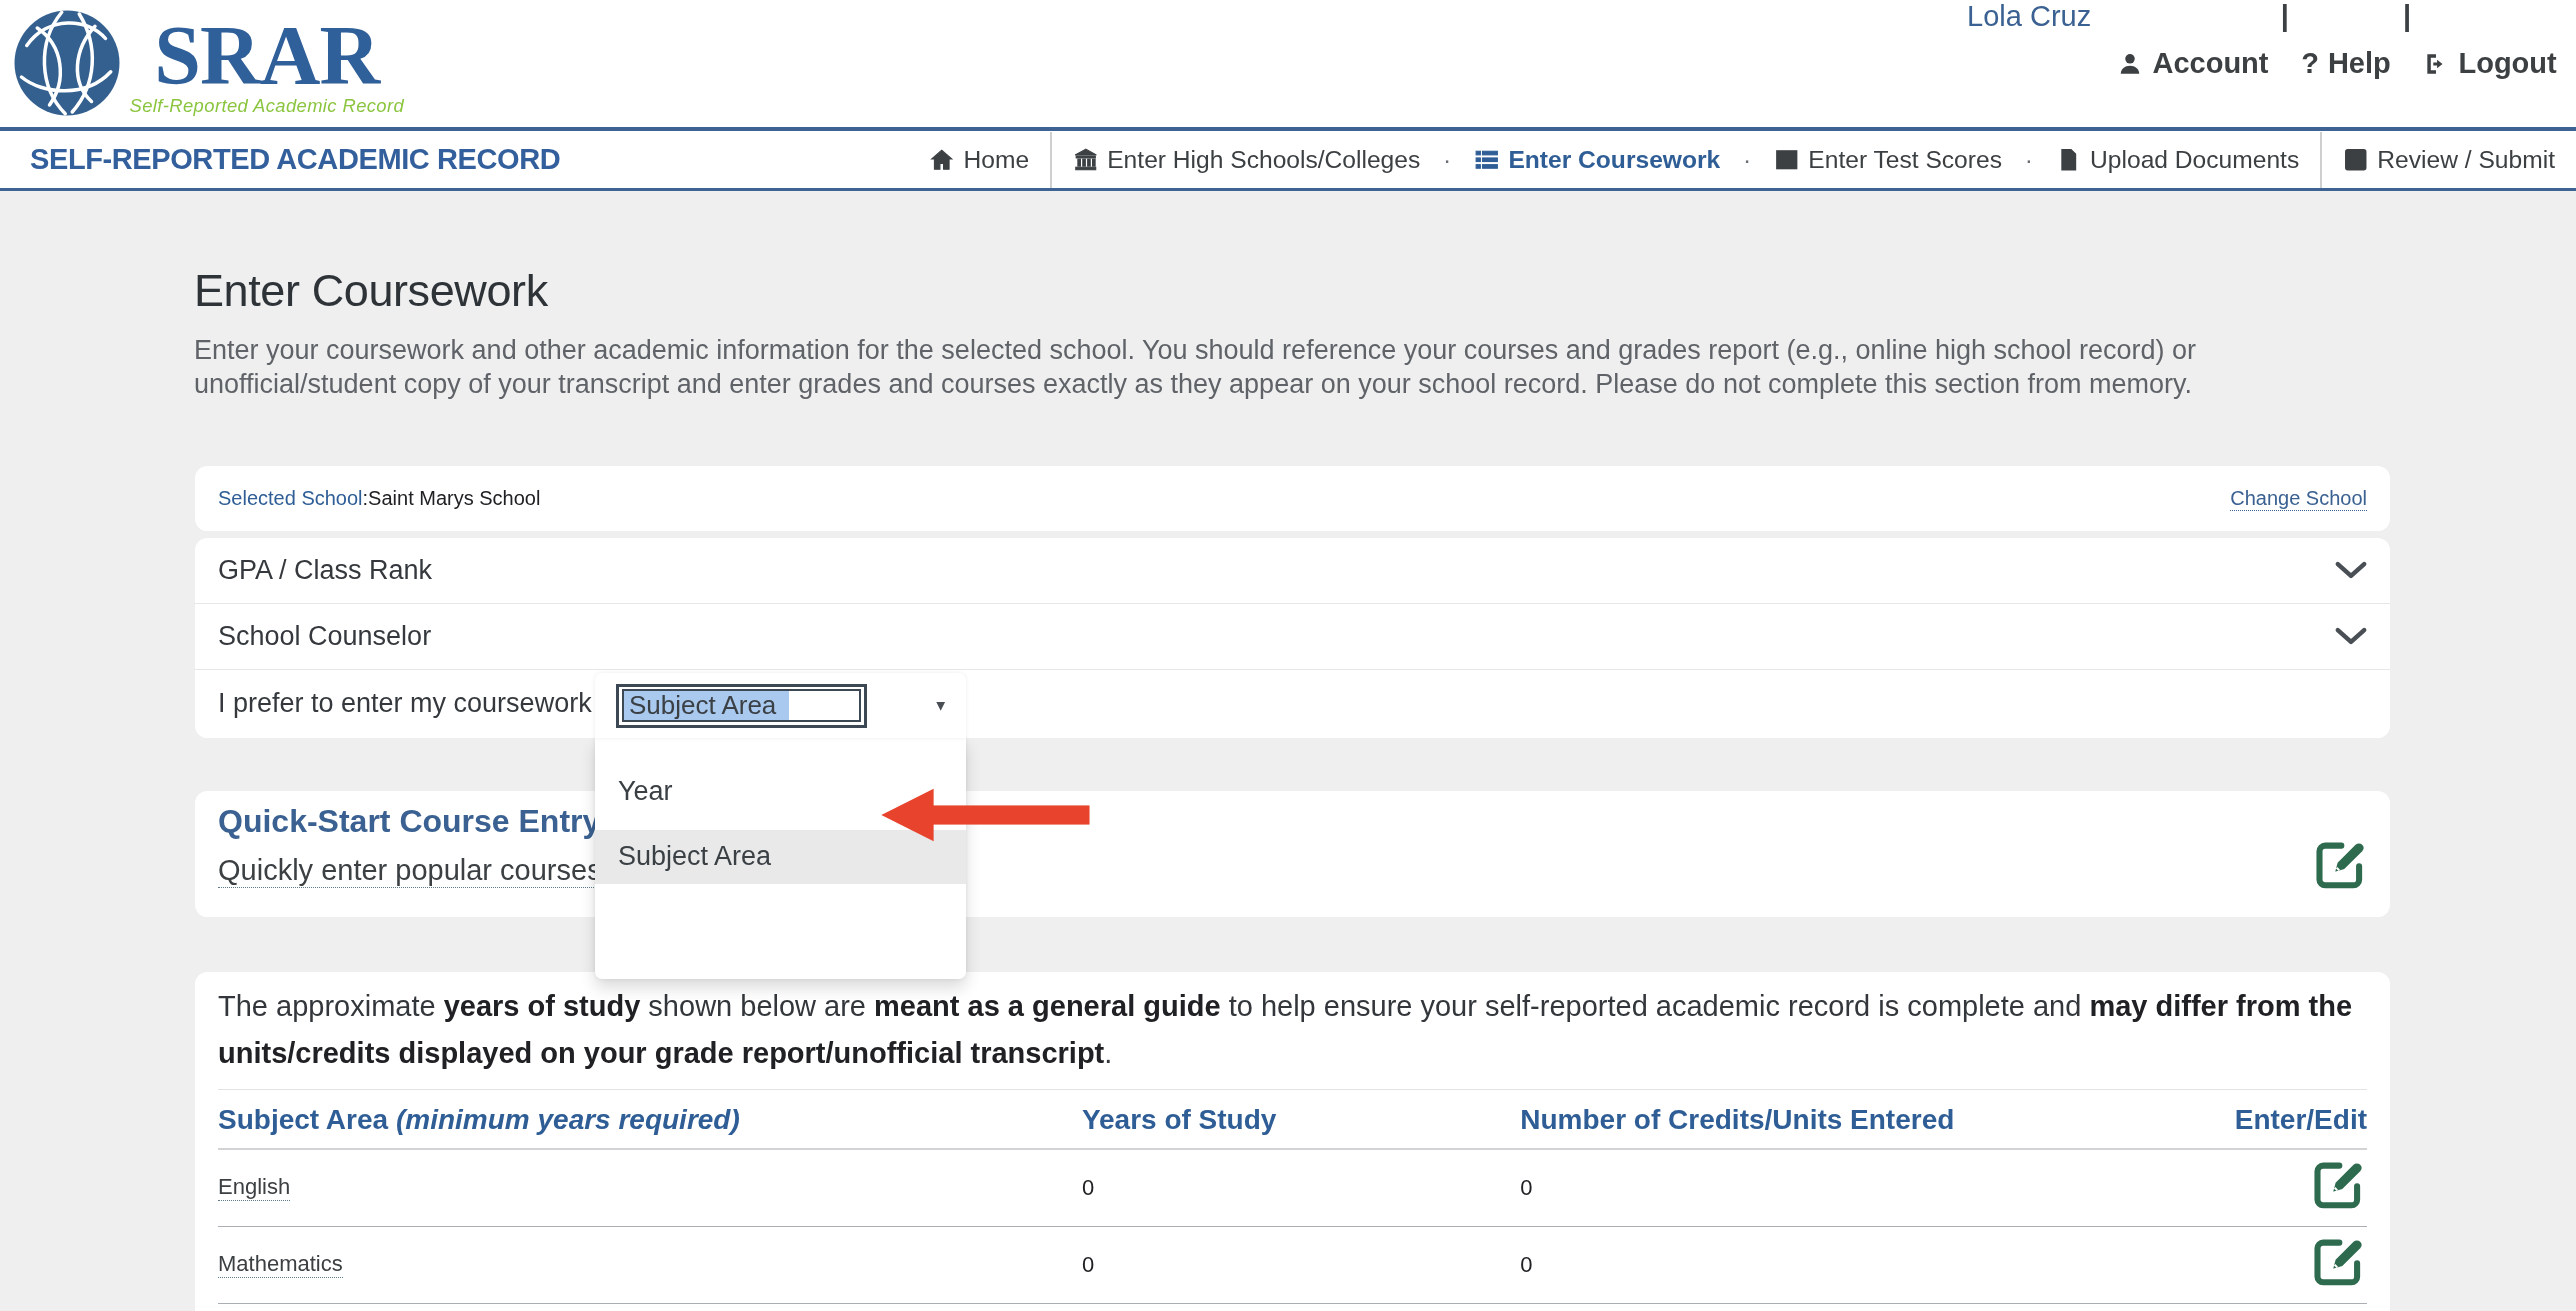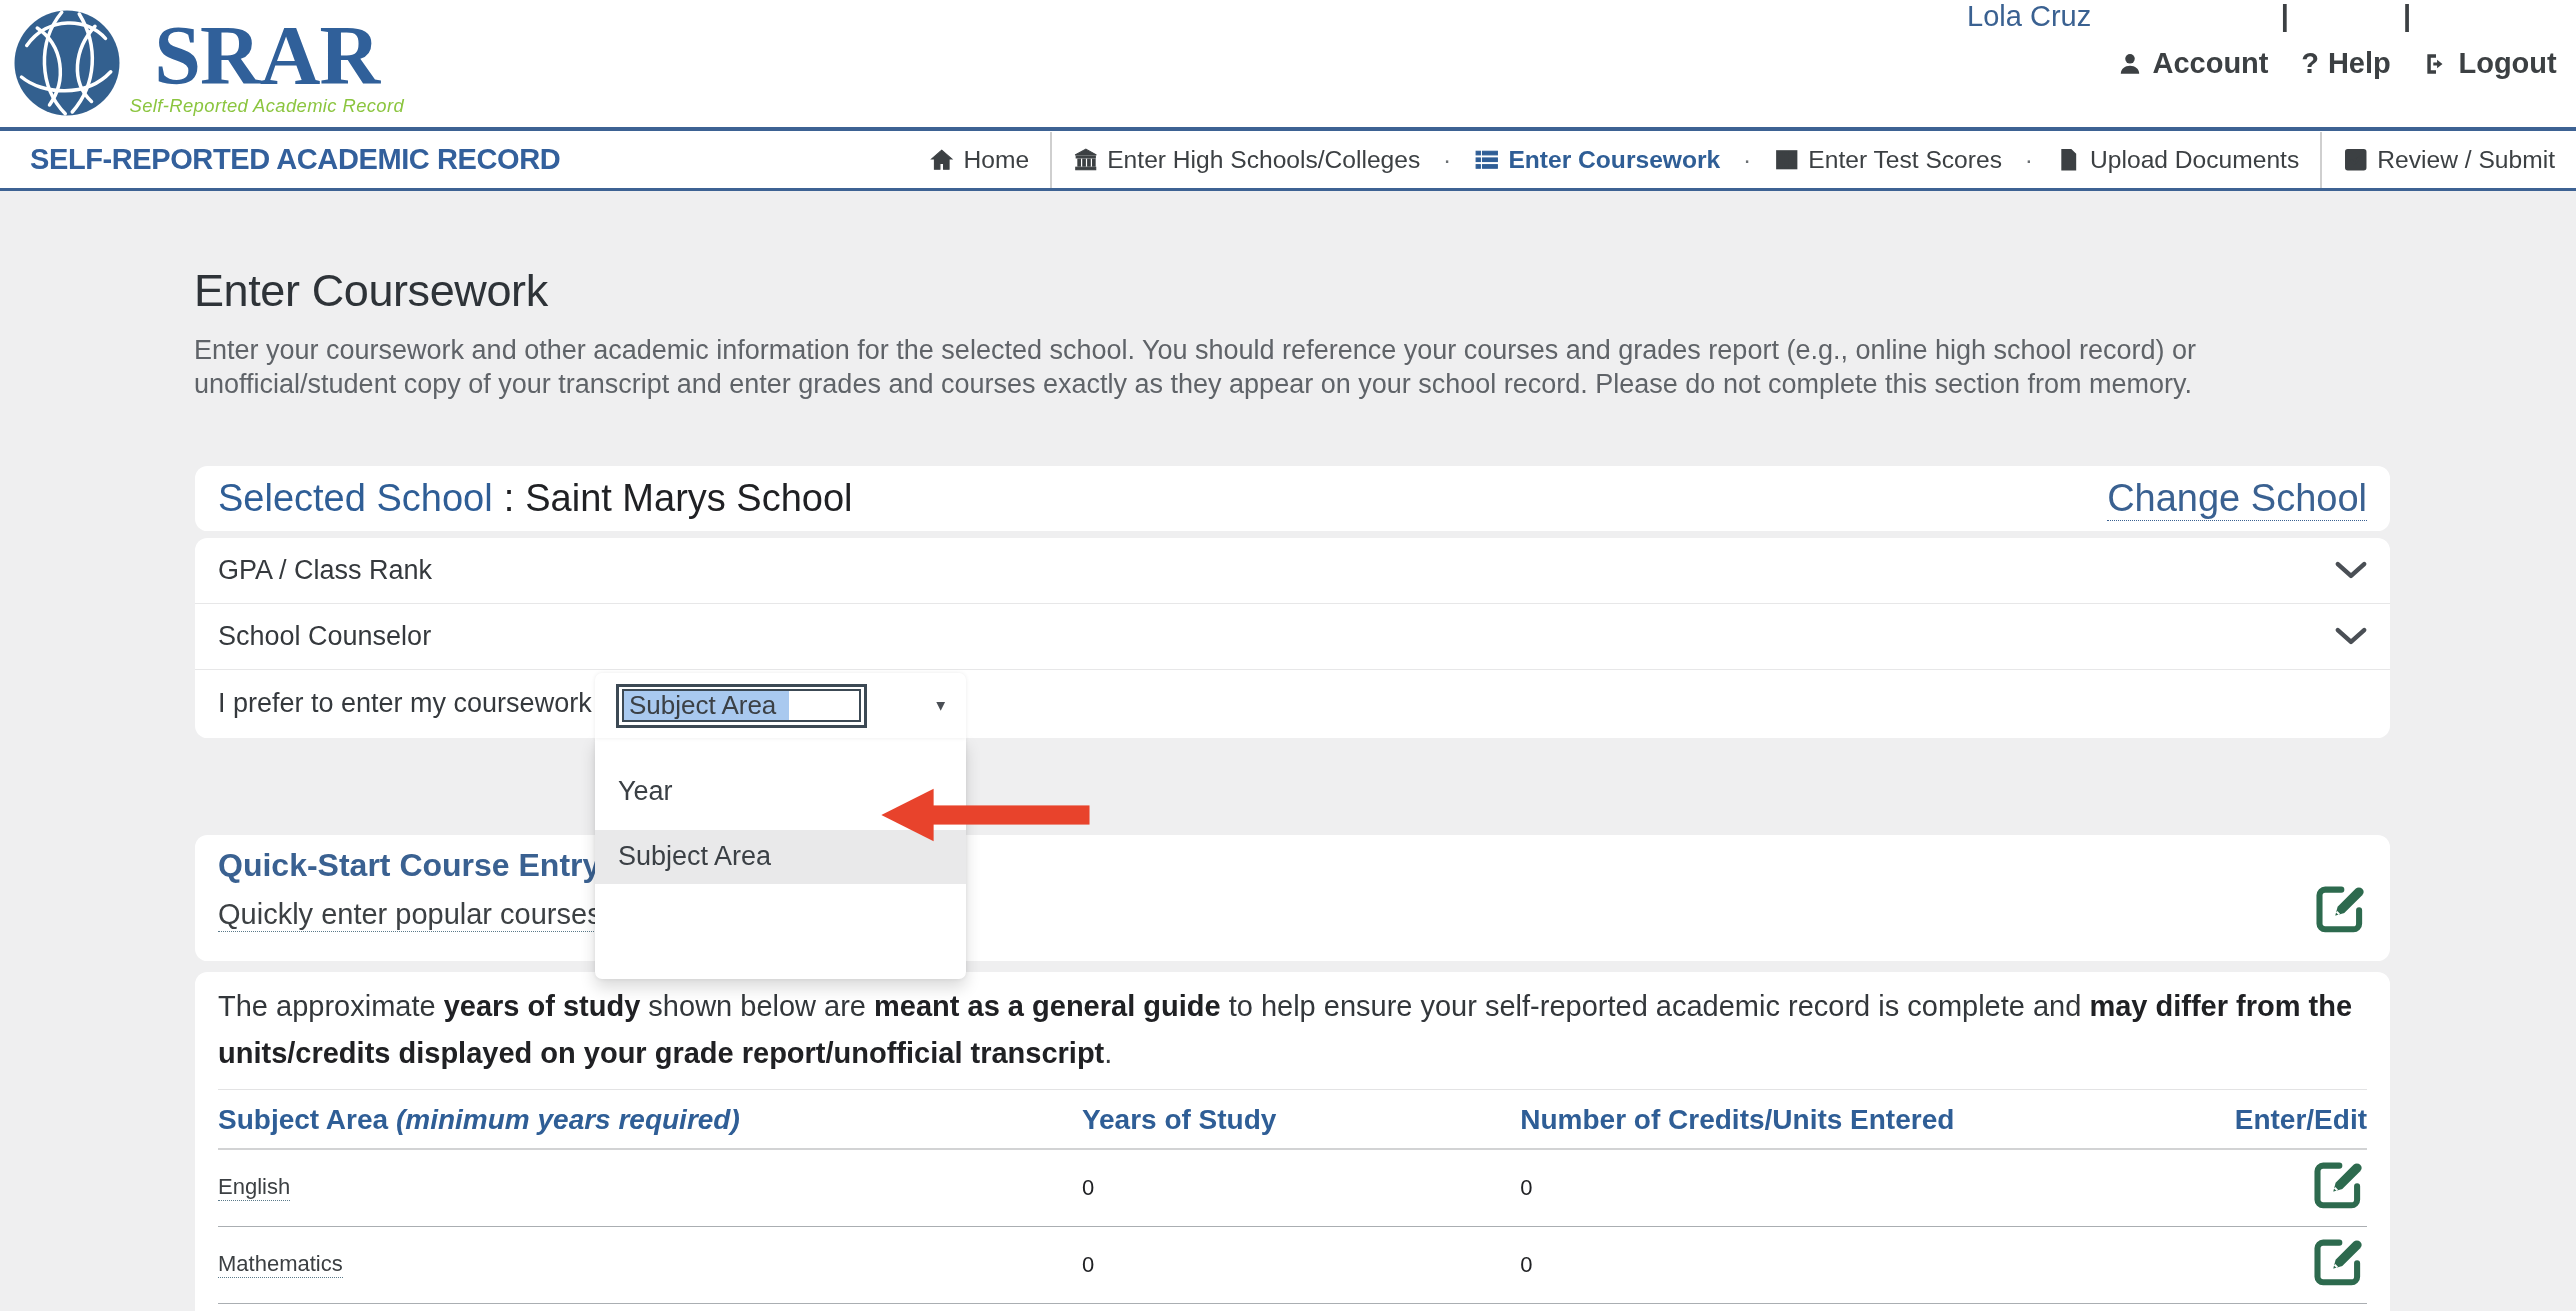--- a/index.html
+++ b/index.html
@@ -34,21 +34,21 @@
   .nav-dot { color:#6b6f73; padding:0 1.8px; font-size:24.6px; }
 
   
   .content { position:relative; width:100%; height:1120px; }
   .page-title { position:absolute; left:194px; top:74px; font-size:45px; font-weight:500; color:#2e3338; letter-spacing:-0.4px; }
   .page-desc { position:absolute; left:194px; top:142px; width:2125px; font-size:27px;
     line-height:34px; color:#5f6368; }
 
   .card { position:absolute; left:195px; width:2195px; background:#ffffff; border-radius:12.3px; }
 
-  .school-card { top:275px; height:65px; display:flex; align-items:center; padding:0 23px; font-size:38px;gap:11px; }
+  .school-card { top:275px; height:65px; display:flex; align-items:center; padding:0 23px; font-size:20px; }
   .school-label { color:#2f5e96; }
   .school-name { color:#202124; }
   .change-school { margin-left:auto; color:#3a6191; border-bottom:1.8px dotted #3a6191; cursor:pointer; }
 
   .acc-card { top:347px; height:200px; overflow:hidden; }
   .acc-row { height:66px; display:flex; align-items:center; padding:0 23px; font-size:27px;
     color:#35393d; border-bottom:1.8px solid #e7e7e8; cursor:pointer; }
   .acc-row .chev { margin-left:auto; width:32px; height:19.3px; stroke:#4a4f55; stroke-width:3.4; fill:none; }
   .pref-row { height:67px; display:flex; align-items:center; padding:0 23px; font-size:27px;
     color:#35393d; border-bottom:none; }
@@ -62,21 +62,21 @@
   .combo-sel-text { font-size:26px; color:#3b4045; background:#a9c9ef; padding:1.8px 12.3px 1.8px 5.3px; white-space:nowrap; }
   .combo-caret { margin-left:auto; font-size:17.6px; color:#4a4f55; cursor:pointer; }
   .combo-panel { position:absolute; left:595px; top:547px; width:371px; height:241px; background:#ffffff;
     border-radius:0 0 7px 7px; box-shadow:0 8.8px 16px rgba(0,0,0,0.14), 0 0 4.4px rgba(0,0,0,0.08);
     z-index:29; padding-top:16px; }
   .combo-opt { height:51px; display:flex; align-items:center; padding:0 23px; font-size:27px;
     color:#3b4045; cursor:pointer; margin-top:12.3px; }
   .combo-opt.highlight { background:#e9e9ea; height:54px; }
   .red-arrow { position:absolute; left:878px; top:597px; width:214px; height:54px; z-index:40; }
 
-  .quick-card { top:600px; height:126px; padding:12.3px 23px;margin-top:44px; }
+  .quick-card { top:600px; height:126px; padding:12.3px 23px; }
   .quick-title { font-size:32px; font-weight:700; color:#3a6191; }
   .quick-link { display:inline-block; margin-top:14px; font-size:29px; color:#3c4043;
     border-bottom:1.8px dotted #5b7a8a; cursor:pointer; }
   .quick-edit { position:absolute; right:21px; top:47px; }
 
   .table-card { top:781px; height:413px; padding:10.5px 23px 0 23px; }
   .note { font-size:29px; line-height:47px; color:#33373b; }
   .note b { color:#202124; }
   .course-table { width:100%; border-collapse:collapse; margin-top:12.3px; }
   .course-table th { text-align:left; font-size:28px; color:#2f5e96; padding:14px 0 12.3px 0;

